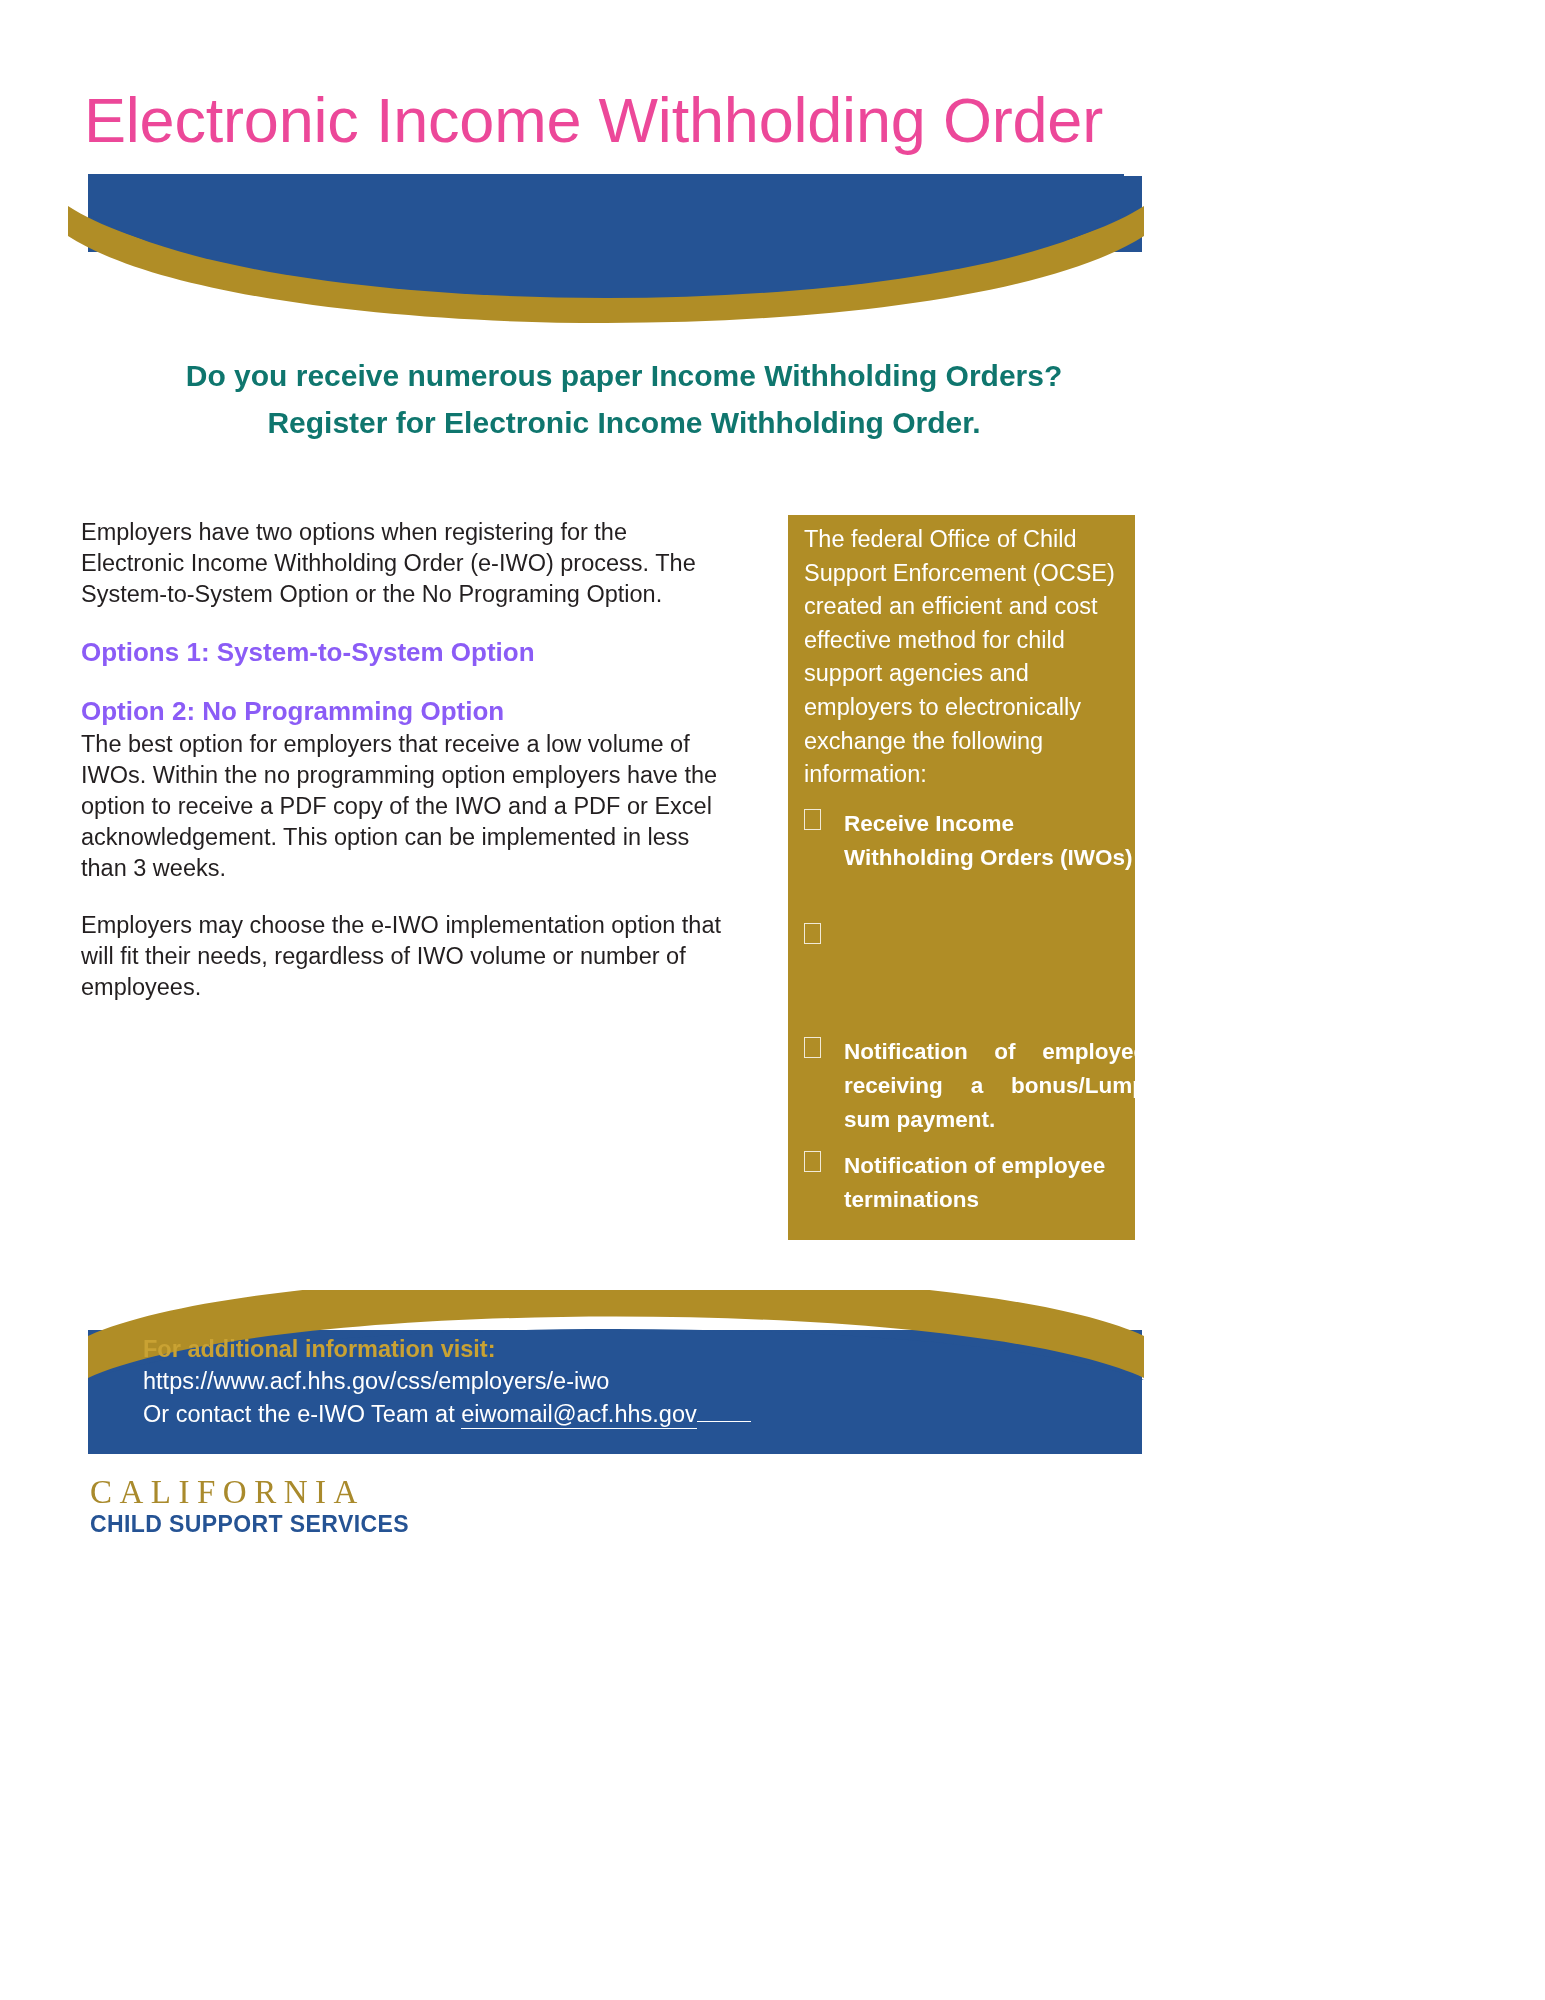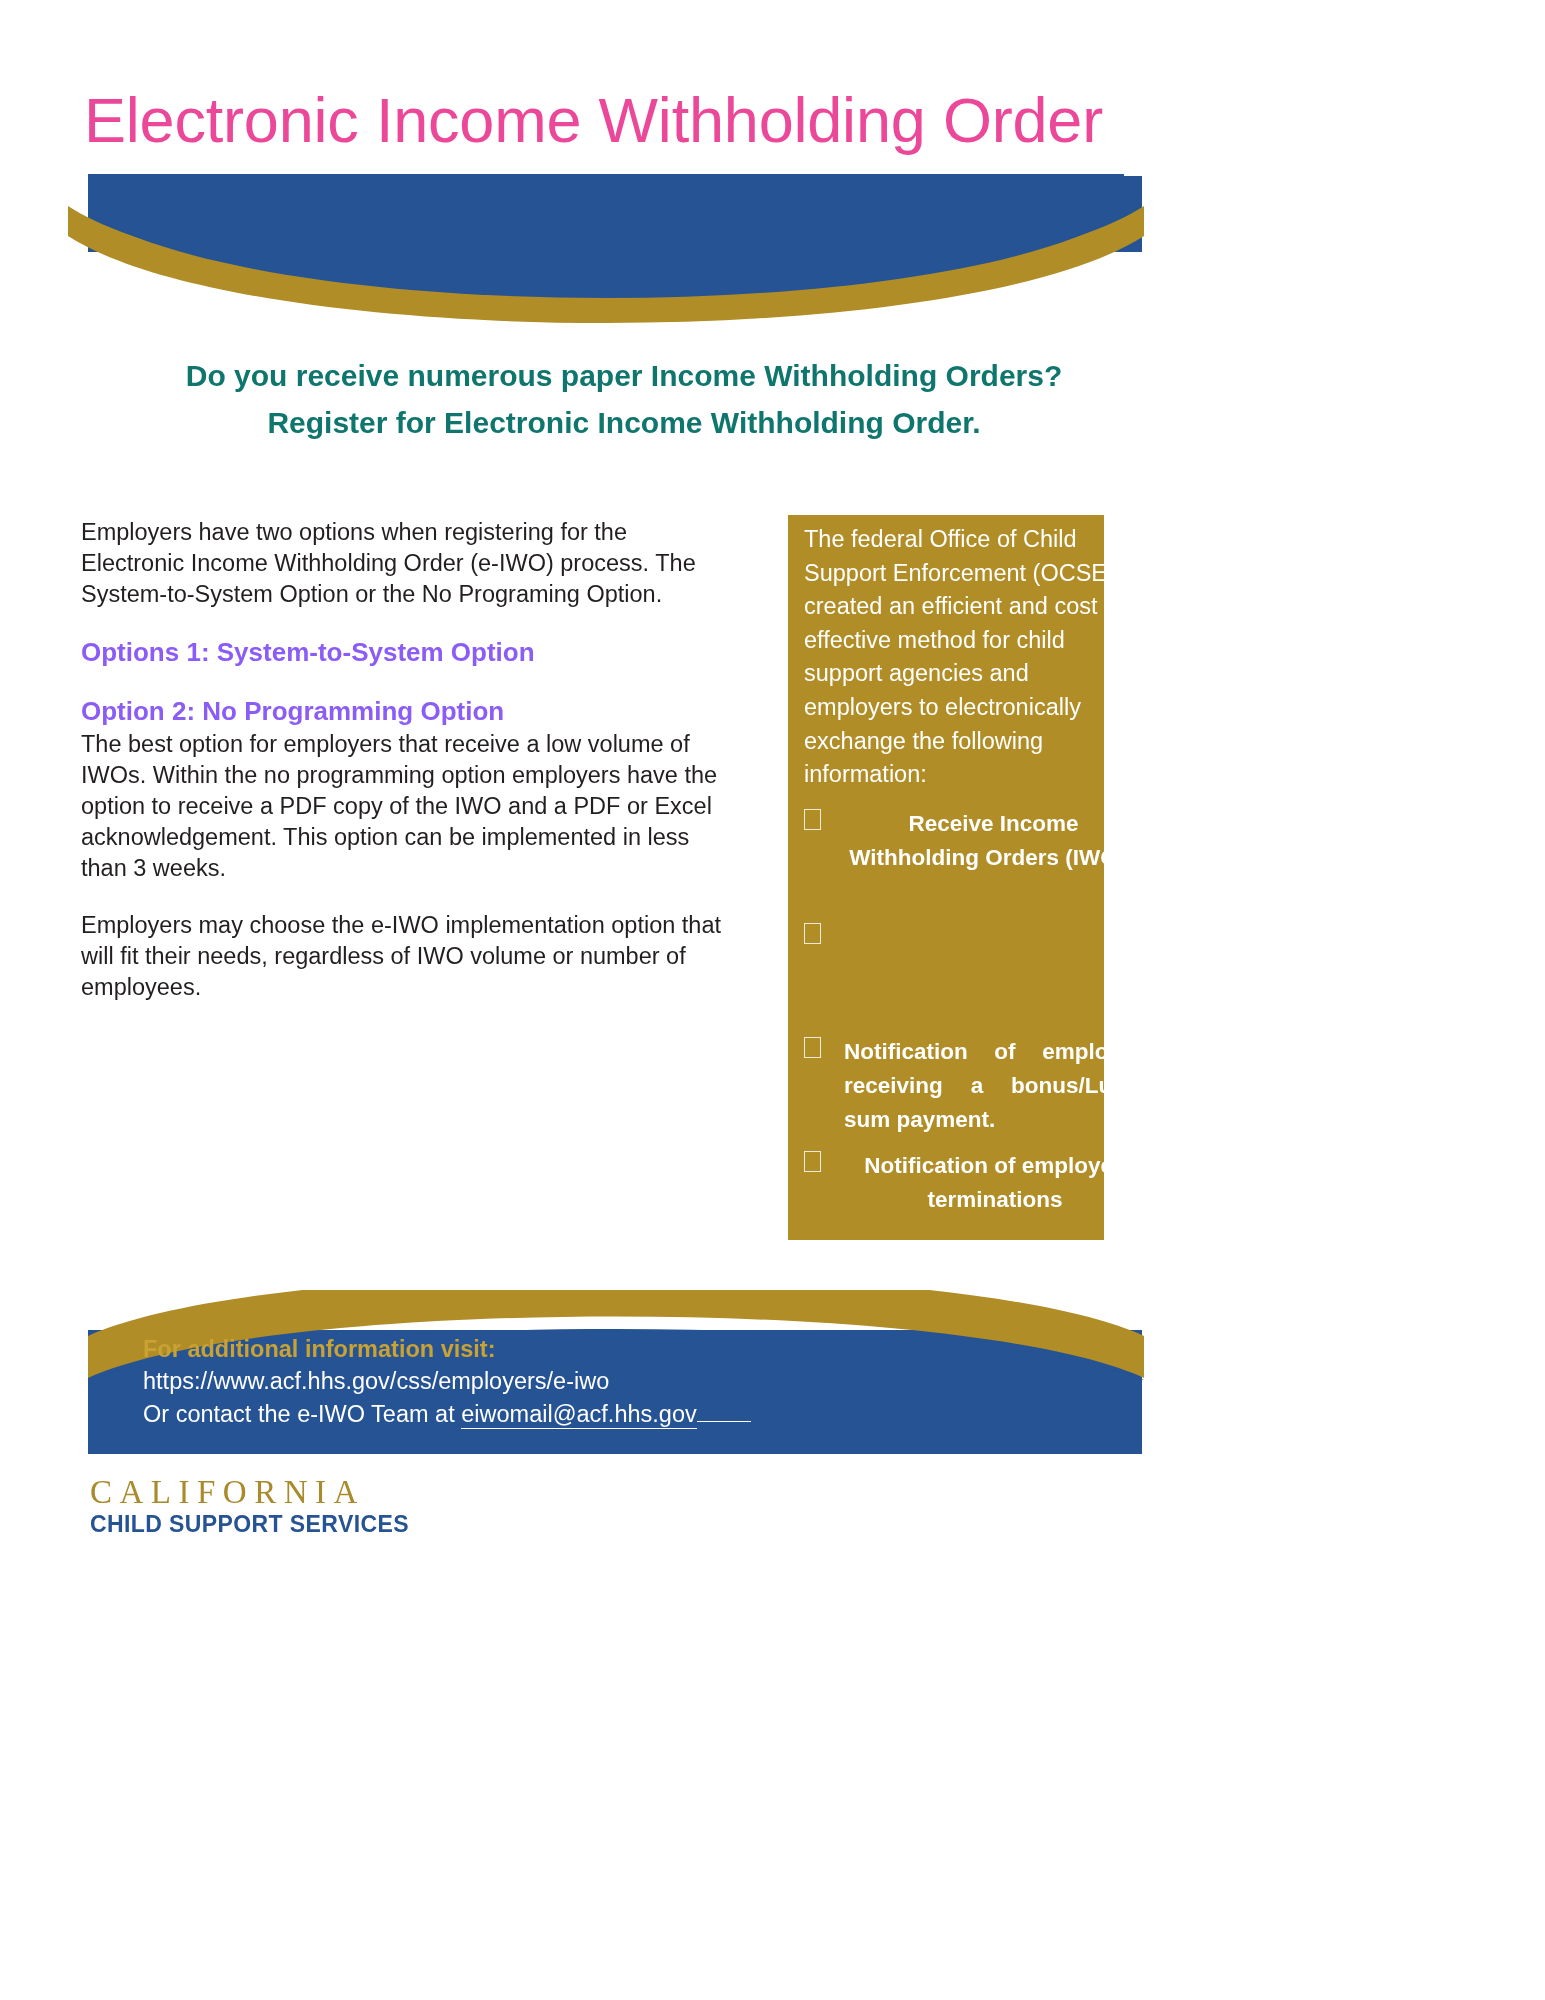--- a/index.html
+++ b/index.html
@@ -116,21 +116,21 @@
     line-height: 1.25;
   }
   #left-col .sect { margin-bottom: 26px; }
   #left-col .sect p { margin-bottom: 0; }
 
   
   #gold-box {
     position: absolute;
     left: 788px;
     top: 515px;
-    width: 316px;
+    width: 347px;
     height: 725px;
     background: #b08d26;
     color: #ffffff;
   }
 
   #gold-intro {
     position: absolute;
     left: 16px;
     top: 8px;
     width: 330px;
@@ -145,21 +145,20 @@
     top: 292px;
     width: 345px;
   }
   .gold-item {
     position: relative;
     padding-left: 46px;
     font-size: 22.5px;
     font-weight: bold;
     line-height: 1.52;
     color: #ffffff;
-    text-align: center;
   }
   .gold-item .bullet-icon {
     position: absolute;
     left: 6px;
     top: 2px;
     width: 17px;
     height: 21px;
     border: 1.6px solid #ffffff;
     opacity: 0.82;
   }

